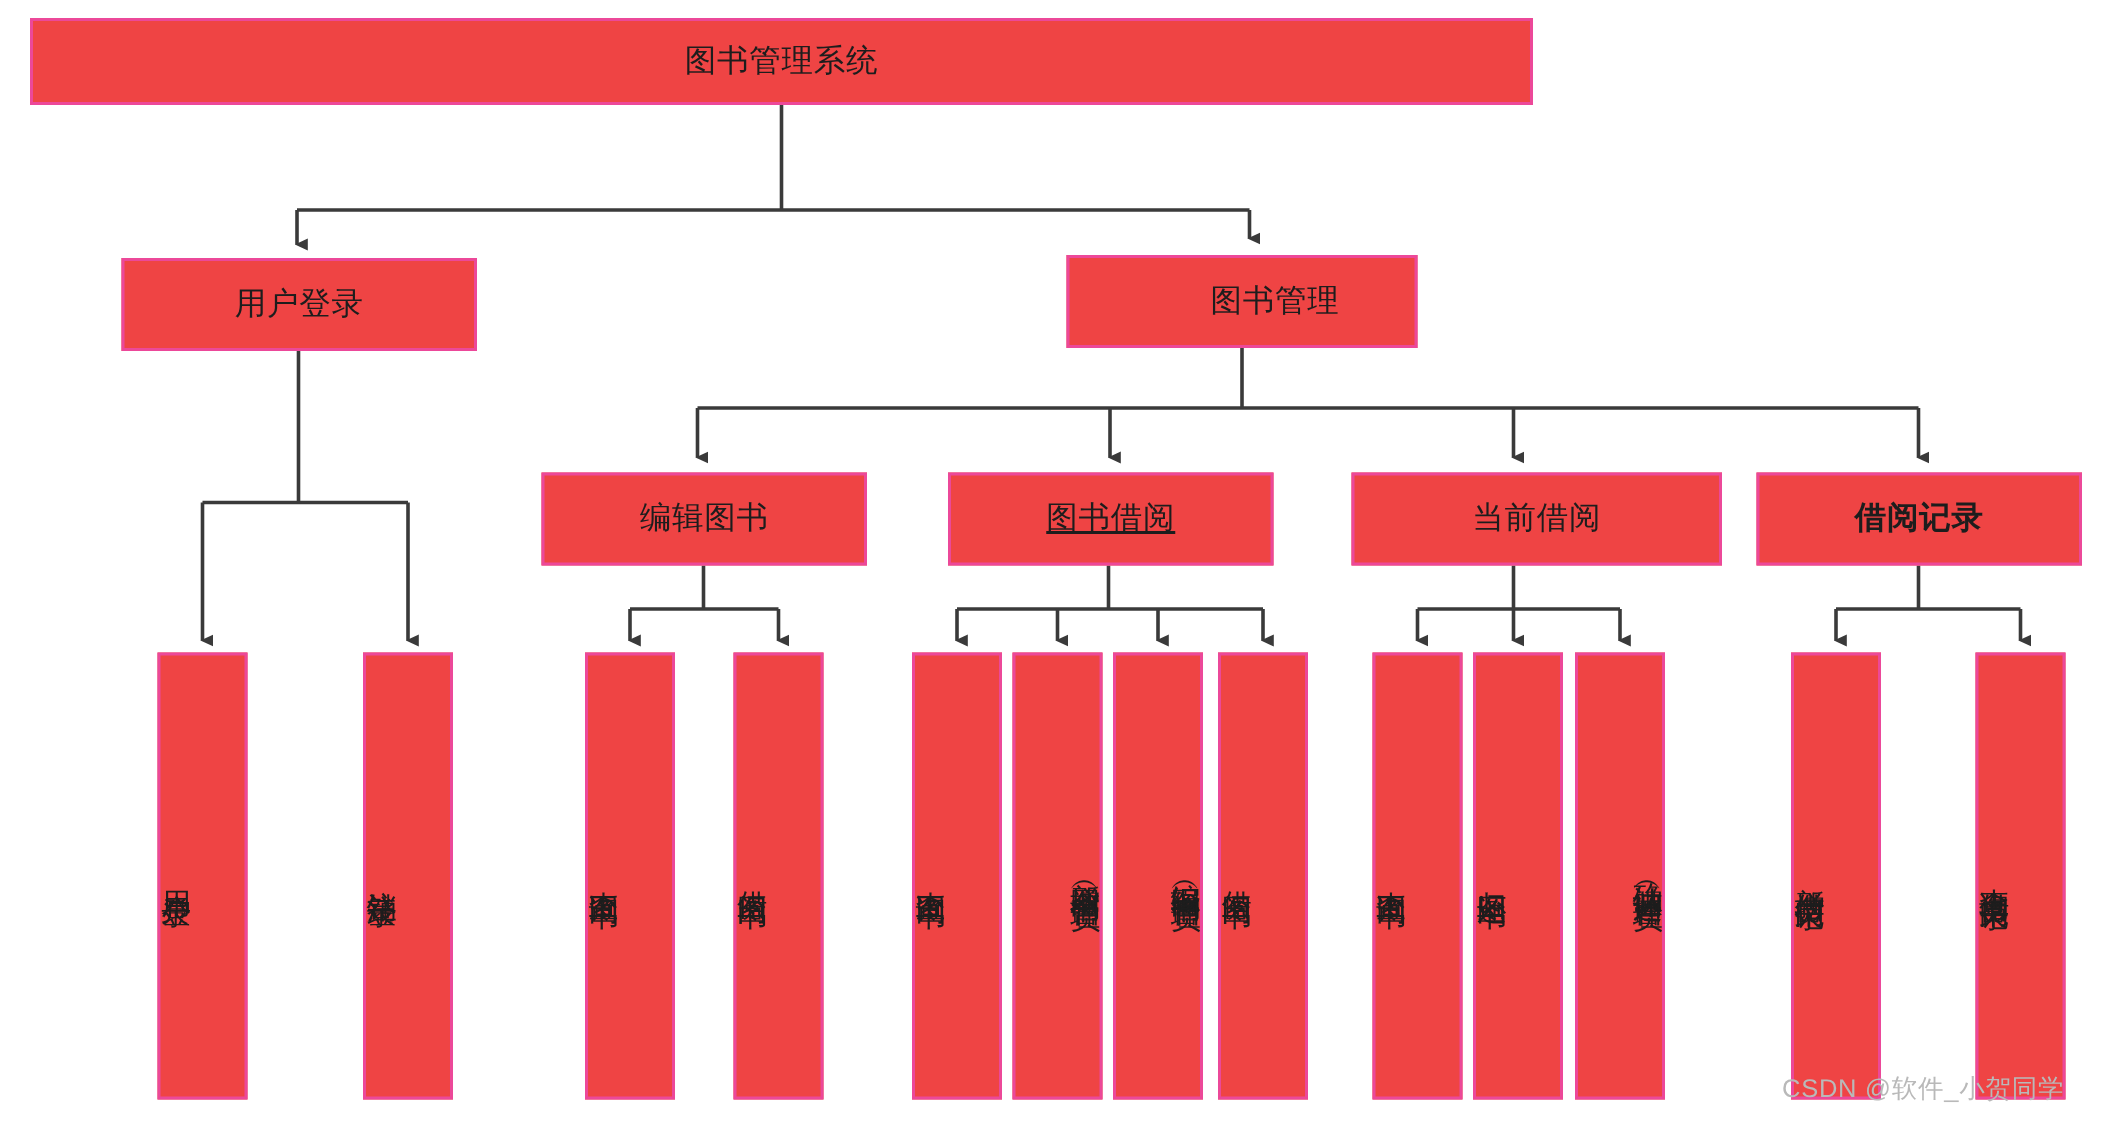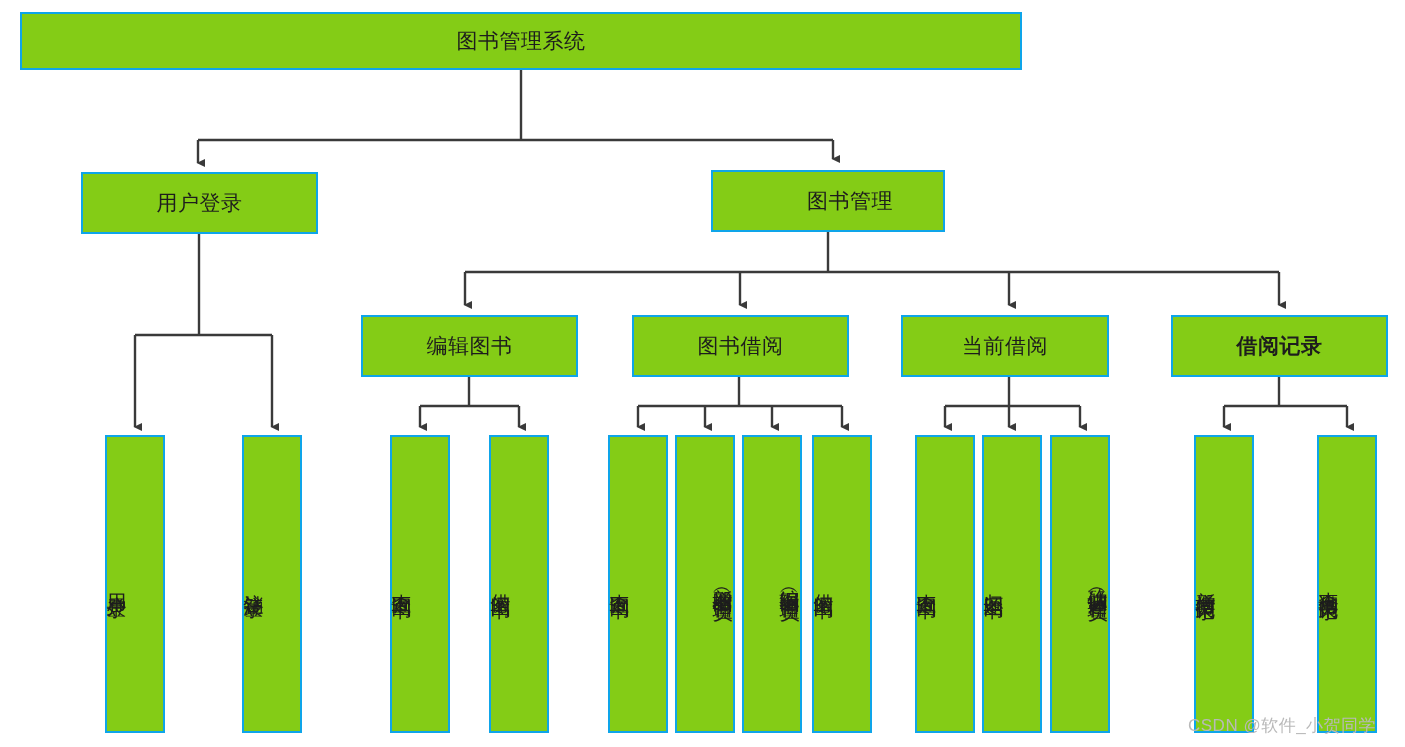--- a/index.html
+++ b/index.html
@@ -21,22 +21,22 @@
   #edge-layer {
     position: absolute;
     left: 0;
     top: 0;
     width: 1405px;
     height: 747px;
   }
   .node {
     position: absolute;
     box-sizing: border-box;
-    background: #84cc16;
-    border: 2px solid #0ea5e9;
+    background: #ef4444;
+    border: 2px solid #ec4899;
     display: flex;
     align-items: center;
     justify-content: center;
     color: #1d1d1d;
   }
   .node.lvl0 { border-width: 2px; }
   .node-label {
     font-size: 21px;
     line-height: 1.2;
     letter-spacing: 0.5px;
@@ -137,24 +137,24 @@
   <div class="node" style="left:81px; top:172px; width:237px; height:62px;">
     <span class="node-label">用户登录</span>
   </div>
   <div class="node" style="left:711px; top:170px; width:234px; height:62px;padding-left:44px;">
     <span class="node-label">图书管理</span>
   </div>
 
   <div class="node" style="left:361px; top:315px; width:217px; height:62px;">
     <span class="node-label">编辑图书</span>
   </div>
-  <div class="node" style="left:632px; top:315px; width:217px; height:62px;">
+  <div class="node" style="left:632px; top:315px; width:217px; height:62px;text-decoration:underline;">
     <span class="node-label">图书借阅</span>
   </div>
-  <div class="node" style="left:901px; top:315px; width:208px; height:62px;">
+  <div class="node" style="left:901px; top:315px; width:247px; height:62px;">
     <span class="node-label">当前借阅</span>
   </div>
   <div class="node" style="left:1171px; top:315px; width:217px; height:62px;font-weight:bold;">
     <span class="node-label">借阅记录</span>
   </div>
 
   <div class="node leaf align-bottom" style="left:105px; top:435px; width:60px; height:298px;">
     <span class="node-label">用户登录</span>
   </div>
   <div class="node leaf align-bottom" style="left:242px; top:435px; width:60px; height:298px;">

